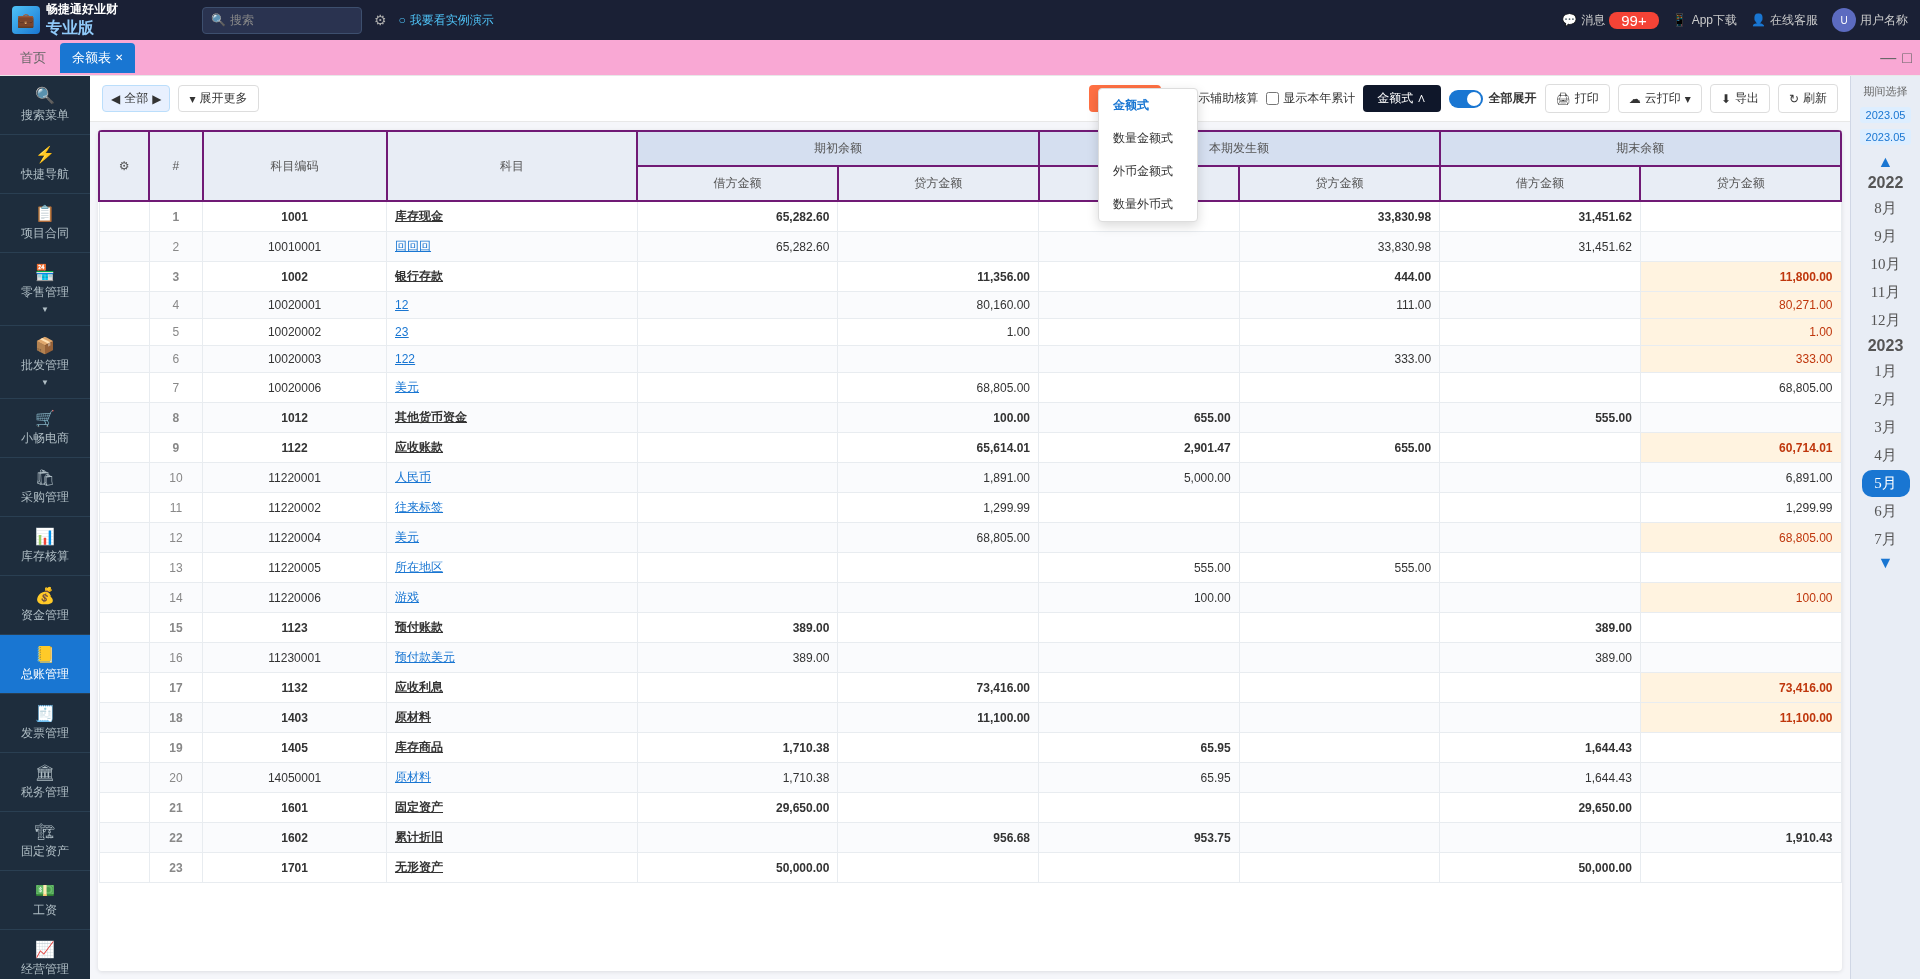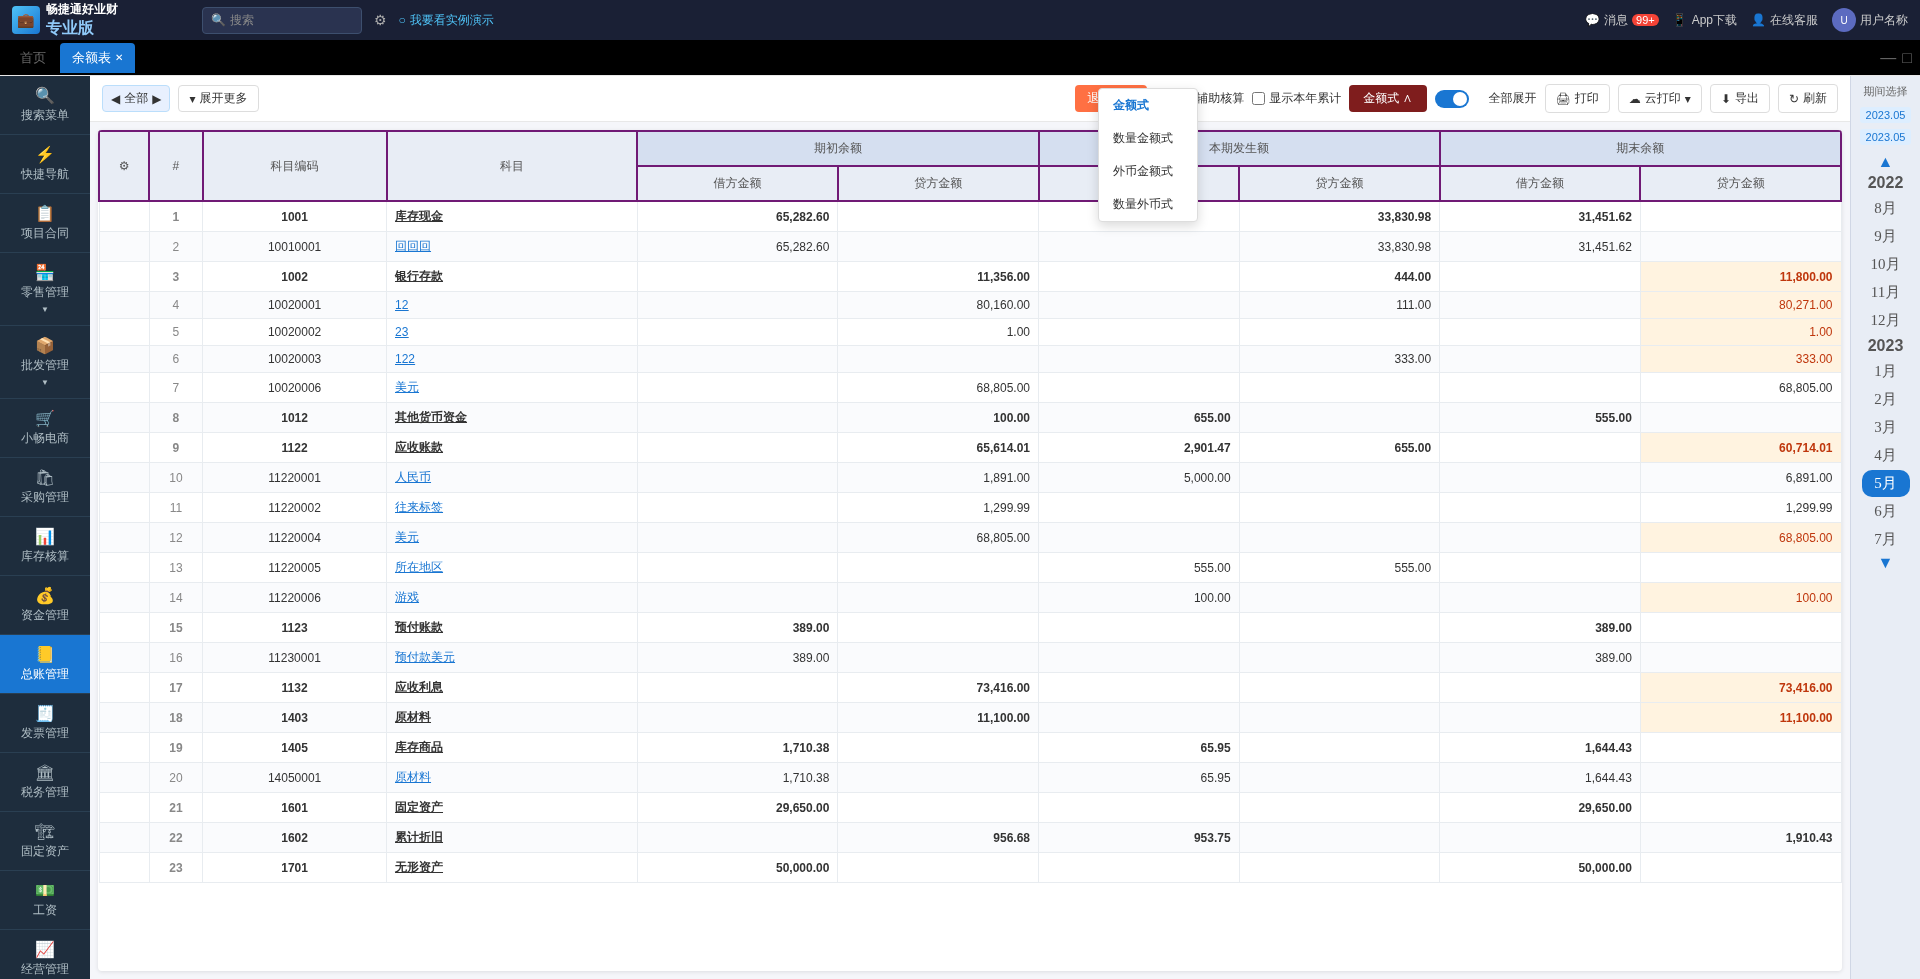--- a/index.html
+++ b/index.html
@@ -75,37 +75,37 @@
     .header-right-item {
       display: flex;
       align-items: center;
       gap: 4px;
       cursor: pointer;
     }
     .badge {
       background: #f44336;
       color: white;
       border-radius: 8px;
-      padding: 0 4px;
-      font-size: 11px;
+      padding: 0 12px;
+      font-size: 15px;
       min-width: 16px;
       text-align: left;
     }
     .avatar {
       width: 24px; height: 24px;
       background: #5c6bc0;
       border-radius: 50%;
       display: flex; align-items: center; justify-content: center;
       color: white; font-size: 10px;
     }
 
     
     .tab-bar {
       height: 36px;
-      background: #000000;
+      background: #f9a8d4;
       border-bottom: 1px solid #e8e8e8;
       display: flex;
       align-items: center;
       padding: 0 8px;
       gap: 2px;
     }
     .tab-item {
       padding: 6px 12px;
       border-radius: 4px 4px 0 0;
       cursor: pointer;
@@ -207,21 +207,21 @@
       cursor: pointer;
     }
     .checkbox-label {
       display: flex;
       align-items: center;
       gap: 4px;
       font-size: 12px;
       cursor: pointer;
     }
     .btn-blue {
-      background: #7f1d1d;
+      background: #0f172a;
       color: white;
       border: none;
       border-radius: 4px;
       padding: 5px 14px;
       font-size: 12px;
       cursor: pointer;
       display: flex;
       align-items: center;
       gap: 4px;
       position: relative;
@@ -234,22 +234,23 @@
       padding: 5px 10px;
       font-size: 12px;
       cursor: pointer;
       display: flex;
       align-items: center;
       gap: 4px;
     }
     .toggle-switch {
       display: flex;
       align-items: center;
-      gap: 20px;
-      font-size: 12px;
+      gap: 6px;
+      font-size: 12px;
+      font-weight: bold;
     }
     .toggle-track {
       width: 34px; height: 18px;
       background: #1976d2;
       border-radius: 9px;
       position: relative;
       cursor: pointer;
     }
     .toggle-thumb {
       width: 14px; height: 14px;

